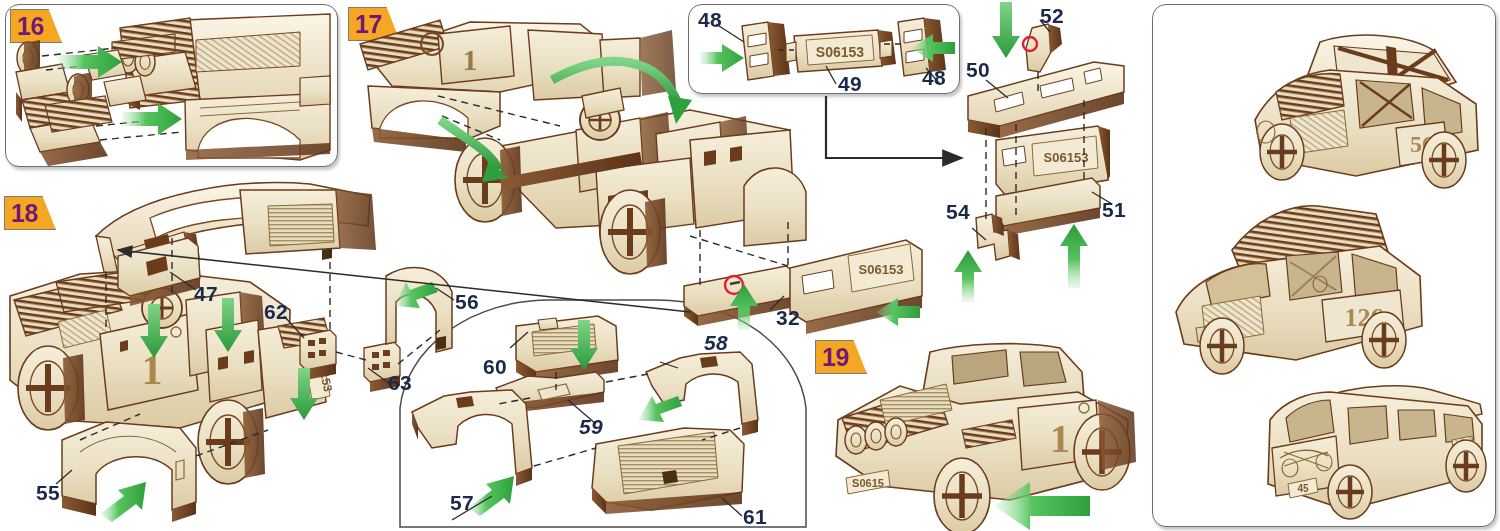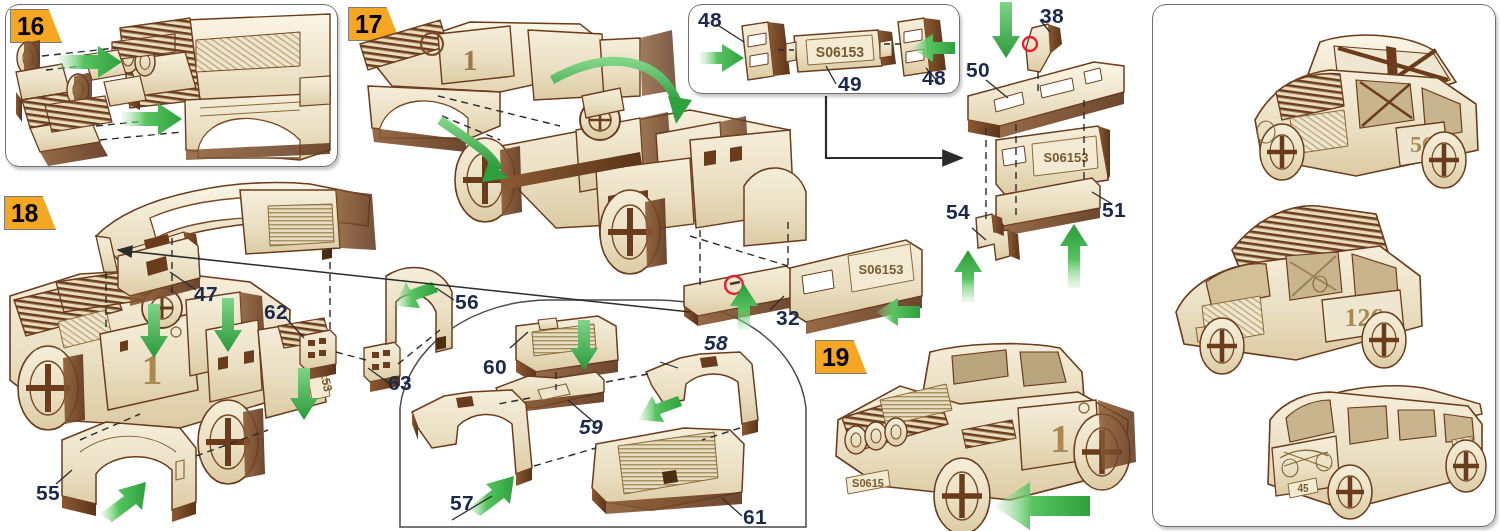--- a/index.html
+++ b/index.html
@@ -23,21 +23,21 @@
     background:#f6a järjest;
   }
   .badge{
     background:#f5a623;
     border:1.5px solid #7b7b7b;
     clip-path:polygon(0 0,74% 0,100% 100%,0 100%);
     display:flex;align-items:center;justify-content:flex-start;
     box-sizing:border-box;
   }
   .badge span{
-    font-size:25px;font-weight:700;color:#000000;line-height:1;
+    font-size:25px;font-weight:700;color:#701a75;line-height:1;
     padding-left:6px;letter-spacing:-.5px;font-family:"Liberation Sans",sans-serif;
   }
 
   
   .plabel{
     position:absolute;font-size:21px;font-weight:700;color:#1b2a4a;
     letter-spacing:.3px;white-space:nowrap;font-family:"Liberation Sans",sans-serif;
   }
   .other-title{
     position:absolute;font-size:20px;font-weight:700;color:#15233f;
@@ -676,21 +676,21 @@
         <path d="M1453,466 L1479,466 M1466,452 L1466,480" stroke="#6b3c1c" stroke-width="4.5"></path>
           </g>
       </g>
     </g>
   </svg>
 
   <div class="plabel" style="left:698px;top:8px;">48</div>
   <div class="plabel" style="left:838px;top:72px;">49</div>
   <div class="plabel" style="left:922px;top:66px;">48</div>
 
-  <div class="plabel" style="left:1040px;top:4px;">38</div>
+  <div class="plabel" style="left:1040px;top:4px;">52</div>
   <div class="plabel" style="left:966px;top:58px;">50</div>
   <div class="plabel" style="left:1102px;top:198px;">51</div>
   <div class="plabel" style="left:946px;top:200px;">54</div>
   <div class="plabel" style="left:776px;top:306px;">32</div>
 
   <div class="plabel" style="left:194px;top:282px;">47</div>
   <div class="plabel" style="left:264px;top:300px;">62</div>
   <div class="plabel" style="left:388px;top:371px;">63</div>
   <div class="plabel" style="left:455px;top:290px;">56</div>
   <div class="plabel" style="left:36px;top:481px;">55</div>

